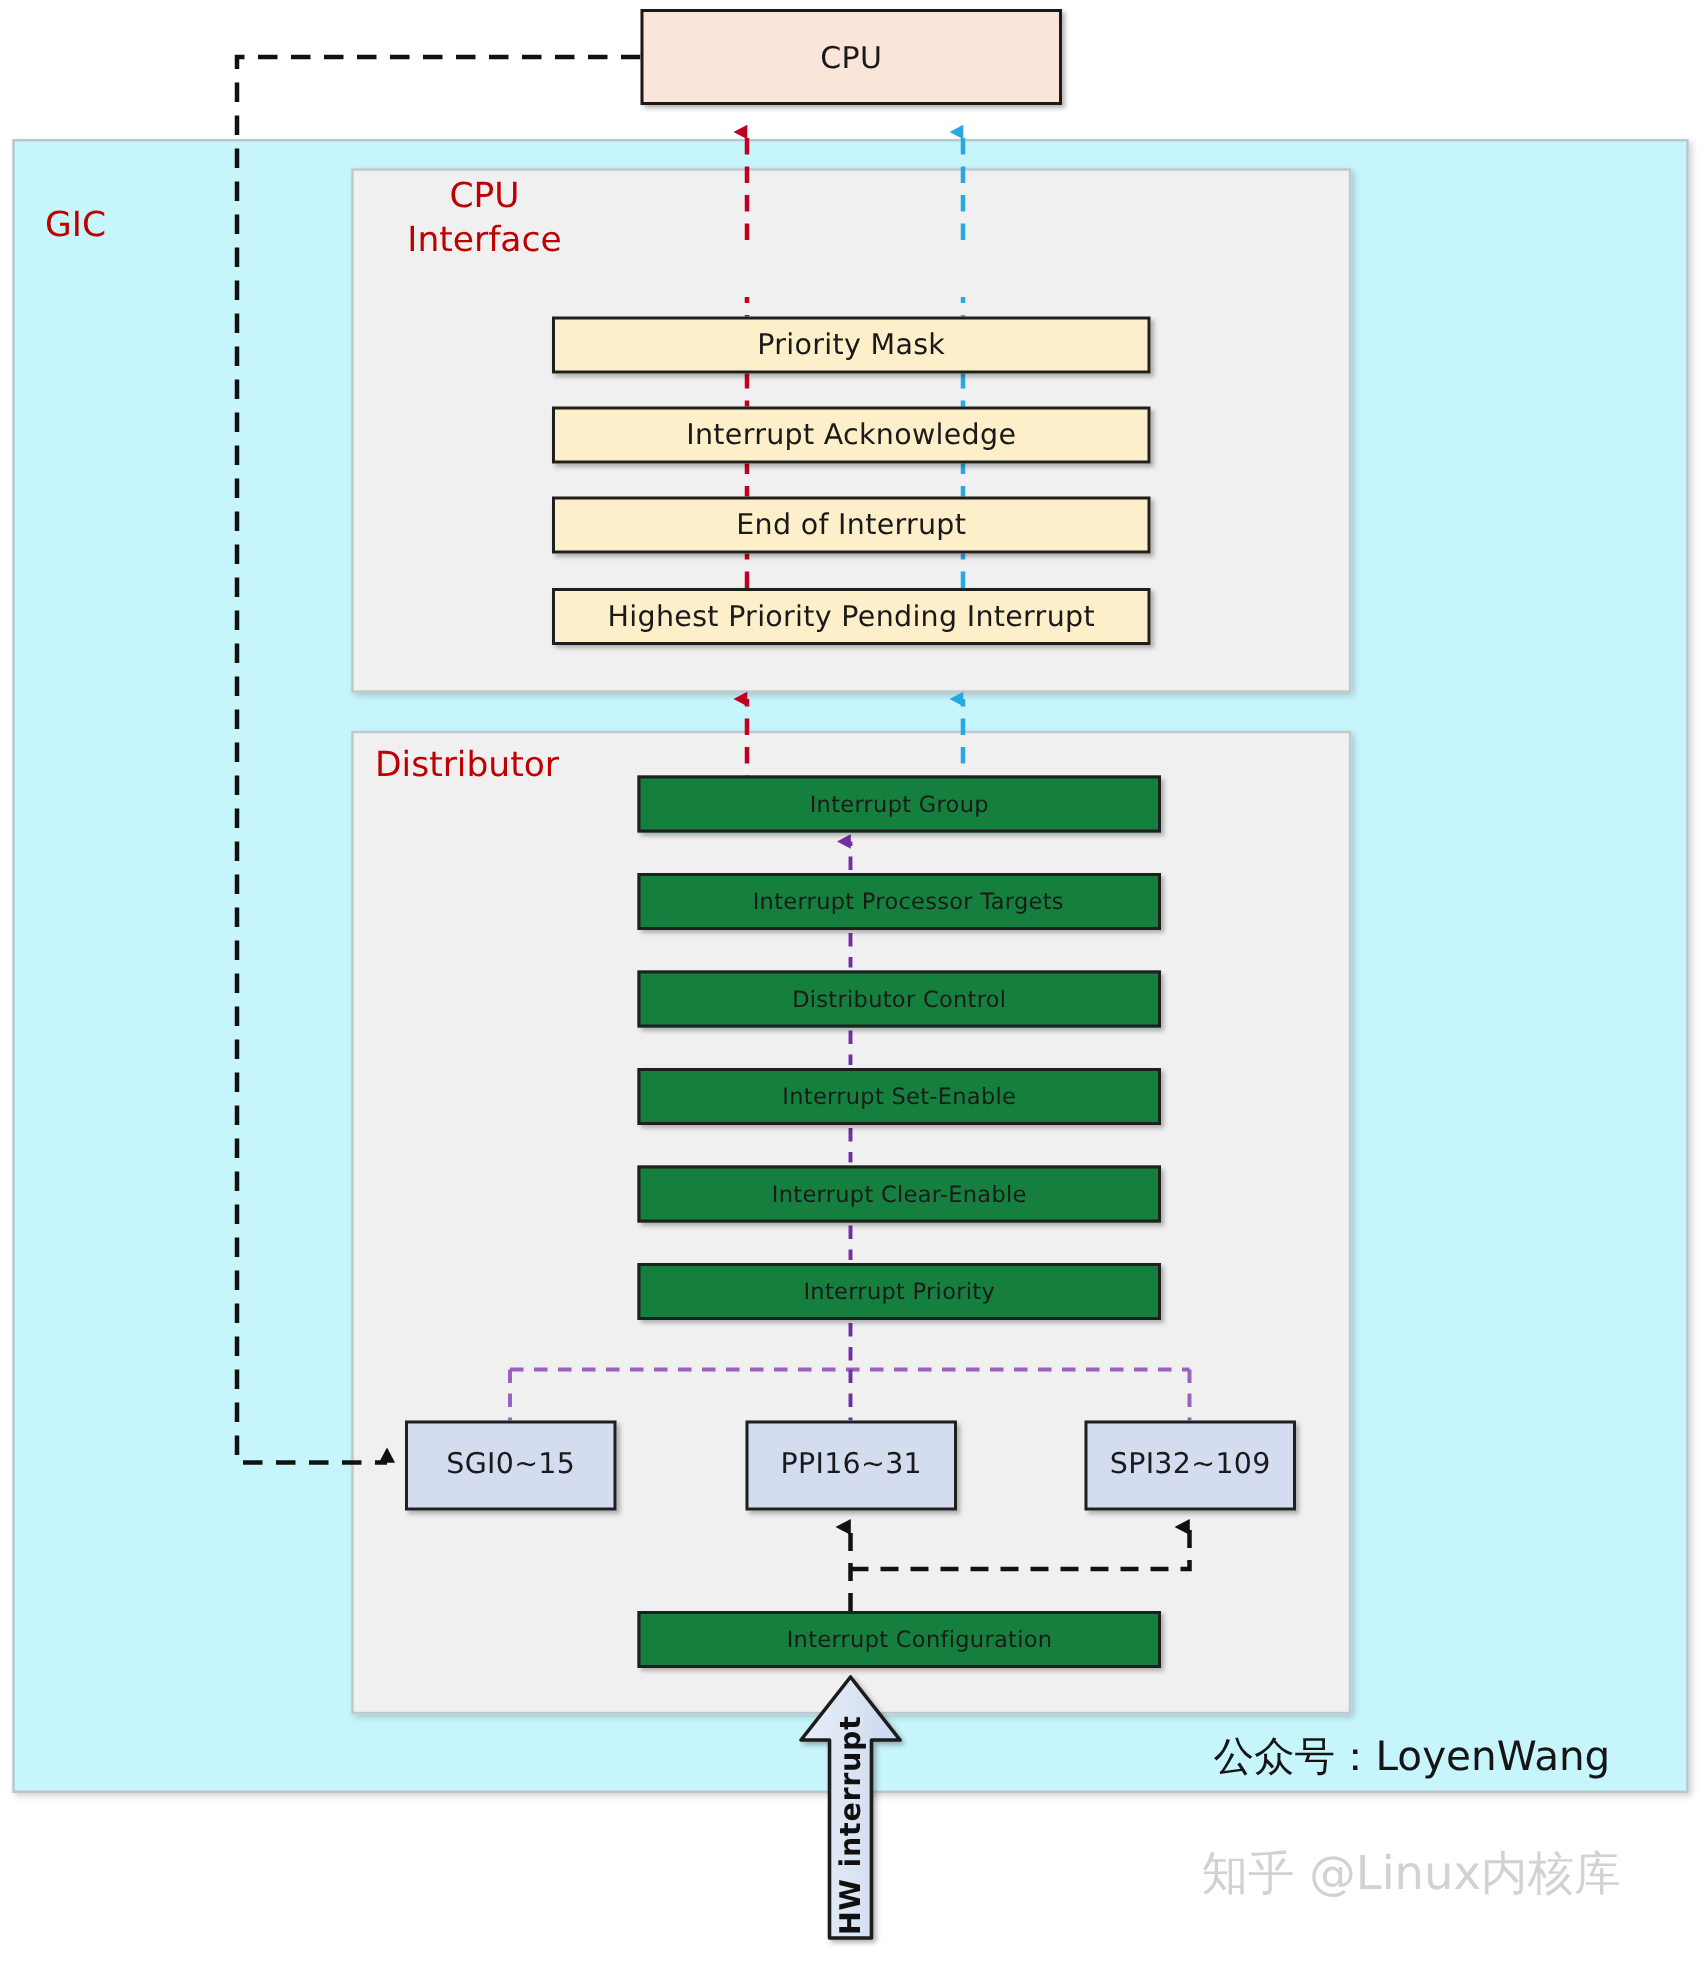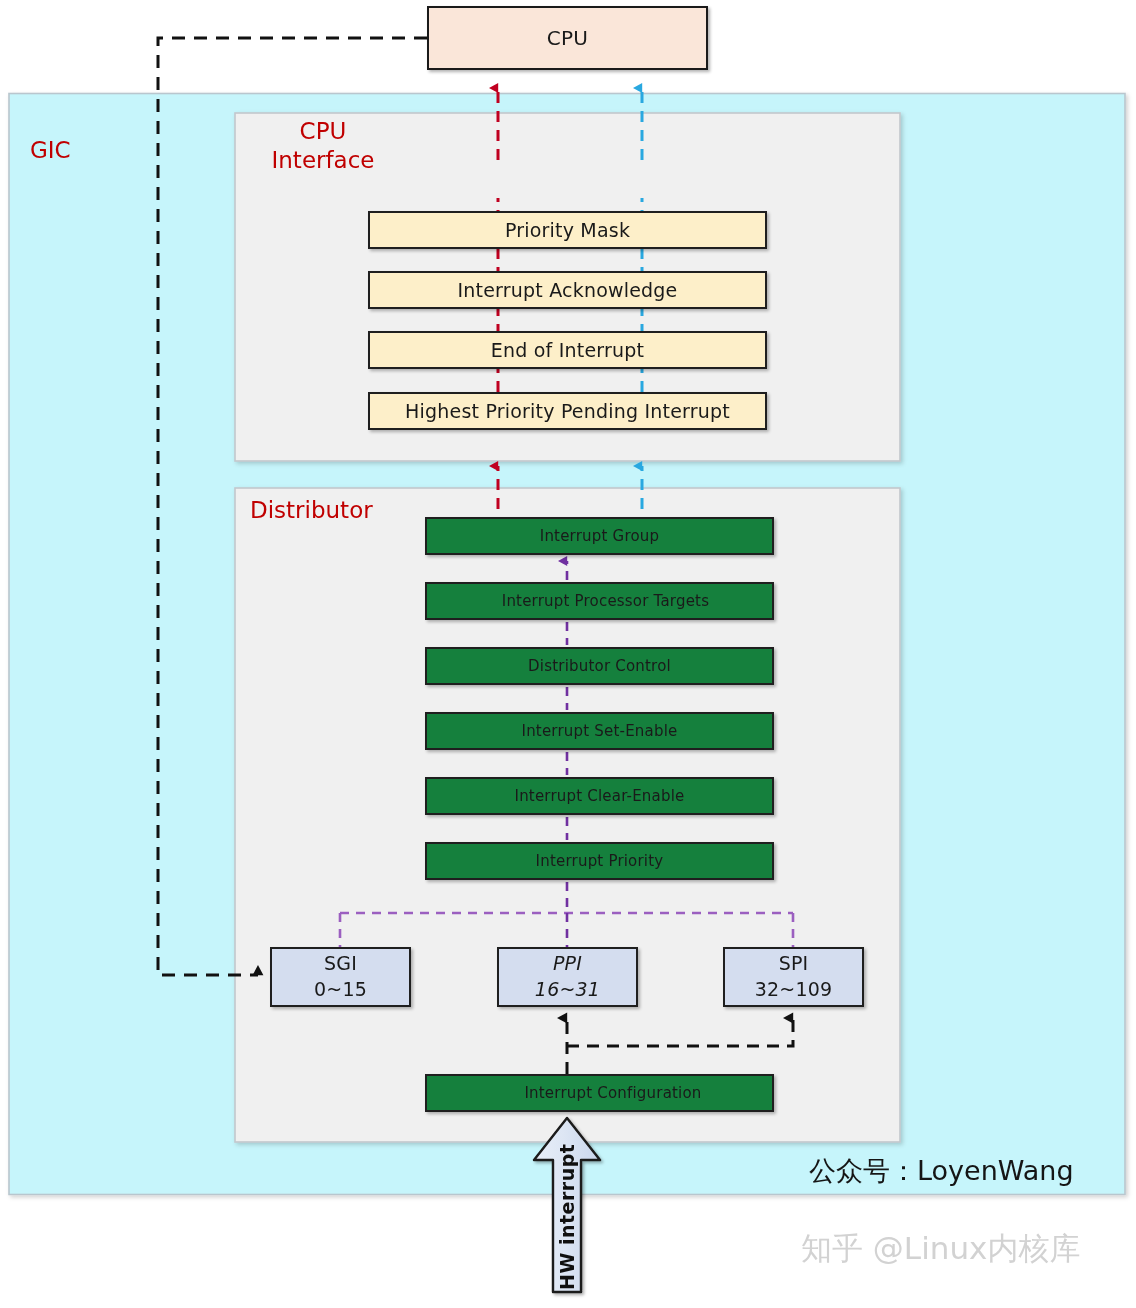--- a/index.html
+++ b/index.html
@@ -26,21 +26,21 @@
   }
   .green-box{
     border:2.5px solid #1f1f1f;background:#15803d;
     box-shadow:2px 2px 3px rgba(0,0,0,.28);
     font-size:15px;
     margin-left:32px;
   }
   .blue-box{
     border:2.5px solid #1f1f1f;background:#d4ddef;
     box-shadow:2px 2px 3px rgba(0,0,0,.28);
-    font-size:19px;flex-direction:column;line-height:1.35;
+    font-size:19px;flex-direction:row;line-height:1.35;
   }
   .panel-title{
     position:absolute;color:#c00000;font-size:23px;line-height:1.28;
     font-family:"DejaVu Sans","Liberation Sans",sans-serif;
   }
   .gic-title{
     position:absolute;color:#c00000;font-size:23px;
     font-family:"DejaVu Sans","Liberation Sans",sans-serif;
     margin-top:32px;
   }
@@ -193,21 +193,21 @@
     <span>Interrupt Clear-Enable</span>
   </div>
   <div class="boxlabel green-box" style="left:393px;top:842px;width:349px;height:38px;">
     <span>Interrupt Priority</span>
   </div>
 
   <div class="boxlabel blue-box" style="left:270px;top:947px;width:141px;height:60px;">
     <span>SGI</span>
     <span>0~15</span>
   </div>
-  <div class="boxlabel blue-box" style="left:497px;top:947px;width:141px;height:60px;font-style:italic;">
+  <div class="boxlabel blue-box" style="left:497px;top:947px;width:141px;height:60px;">
     <span>PPI</span>
     <span>16~31</span>
   </div>
   <div class="boxlabel blue-box" style="left:723px;top:947px;width:141px;height:60px;">
     <span>SPI</span>
     <span>32~109</span>
   </div>
 
   <div class="boxlabel green-box" style="left:393px;top:1074px;width:349px;height:38px;padding-left:27px;">
     <span>Interrupt Configuration</span>

